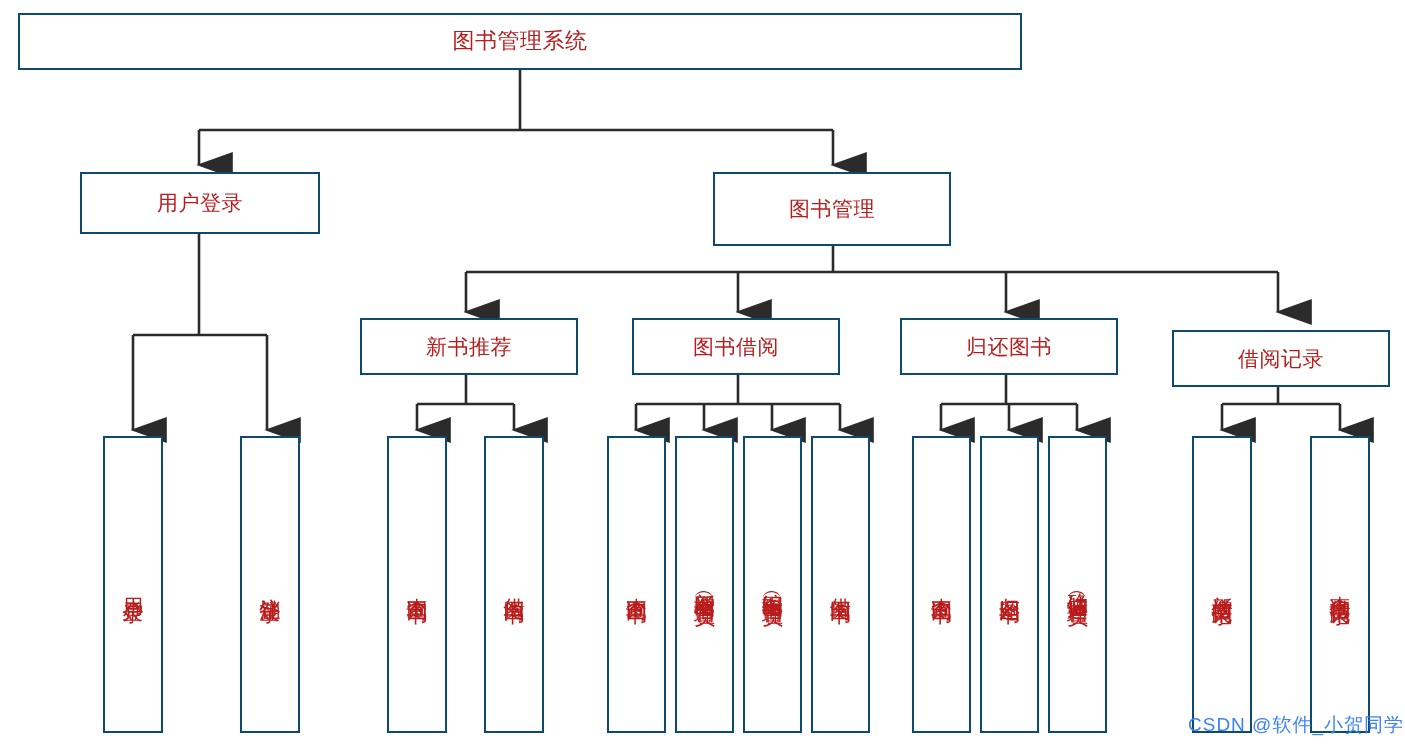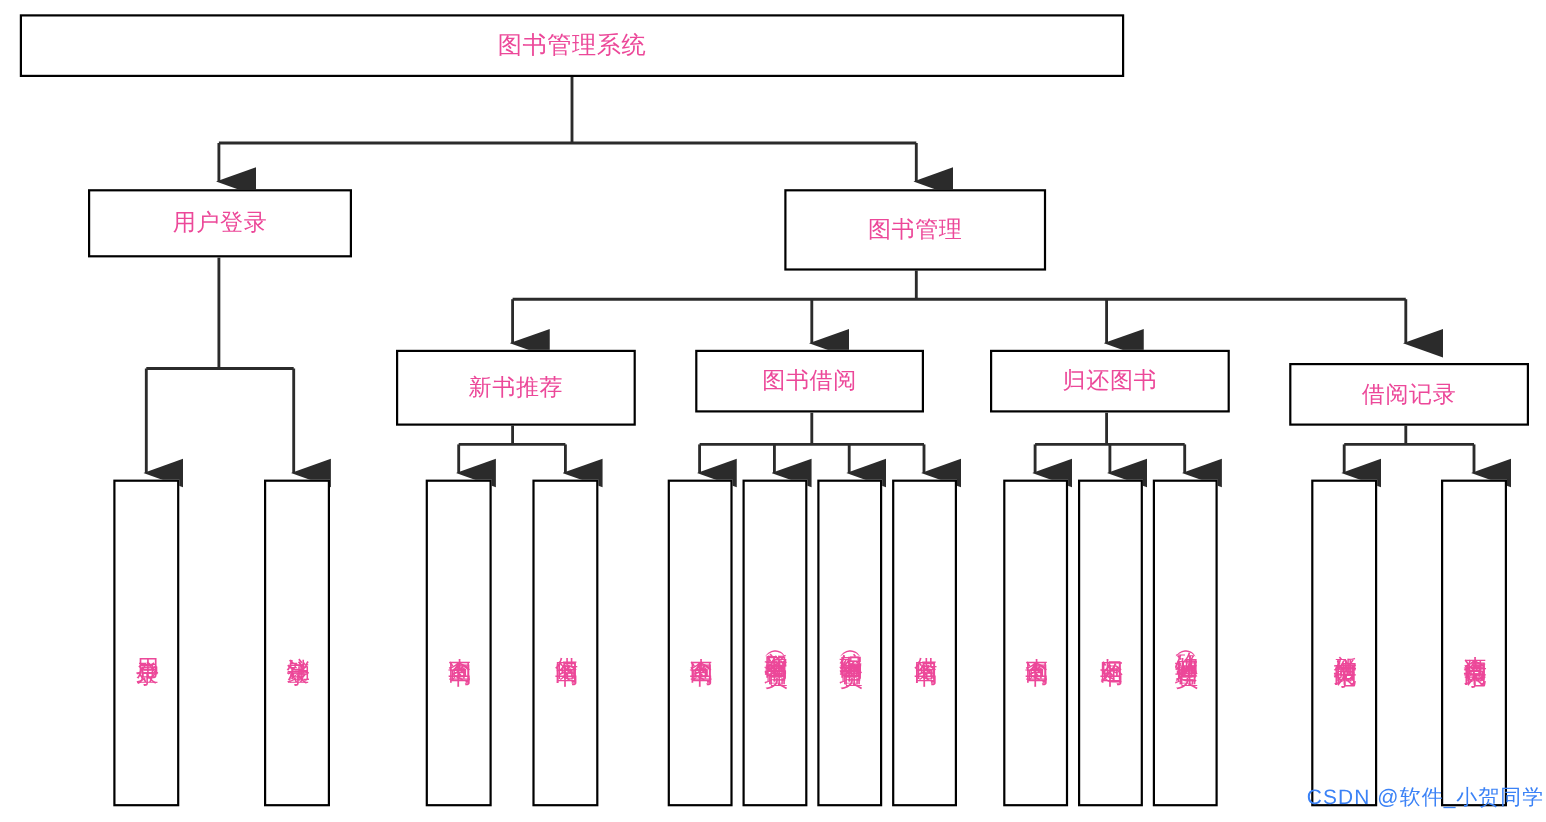--- a/index.html
+++ b/index.html
@@ -22,25 +22,25 @@
     left: 0;
     top: 0;
     width: 1405px;
     height: 747px;
     pointer-events: none;
   }
   .node {
     position: absolute;
     box-sizing: border-box;
     background: #ffffff;
-    border: 2px solid #000000;
+    border: 2px solid #0c4a6e;
     display: flex;
     align-items: center;
     justify-content: center;
-    color: #ec4899;
+    color: #b91c1c;
     z-index: 2;
   }
   .node-h {
     font-size: 21px;
     letter-spacing: 0.5px;
     line-height: 1.2;
   }
   .node-root {
     font-size: 22px;
   }
@@ -133,21 +133,21 @@
     <span>图书管理系统</span>
   </div>
 
   <div class="node node-h" style="left:80px; top:172px; width:240px; height:62px;">
     <span>用户登录</span>
   </div>
   <div class="node node-h" style="left:713px; top:172px; width:238px; height:74px;">
     <span>图书管理</span>
   </div>
 
-  <div class="node node-h" style="left:360px; top:318px; width:218px; height:69px;">
+  <div class="node node-h" style="left:360px; top:318px; width:218px; height:57px;">
     <span>新书推荐</span>
   </div>
   <div class="node node-h" style="left:632px; top:318px; width:208px; height:57px;">
     <span>图书借阅</span>
   </div>
   <div class="node node-h" style="left:900px; top:318px; width:218px; height:57px;">
     <span>归还图书</span>
   </div>
   <div class="node node-h" style="left:1172px; top:318px; width:218px; height:57px;margin-top:12px;">
     <span>借阅记录</span>

